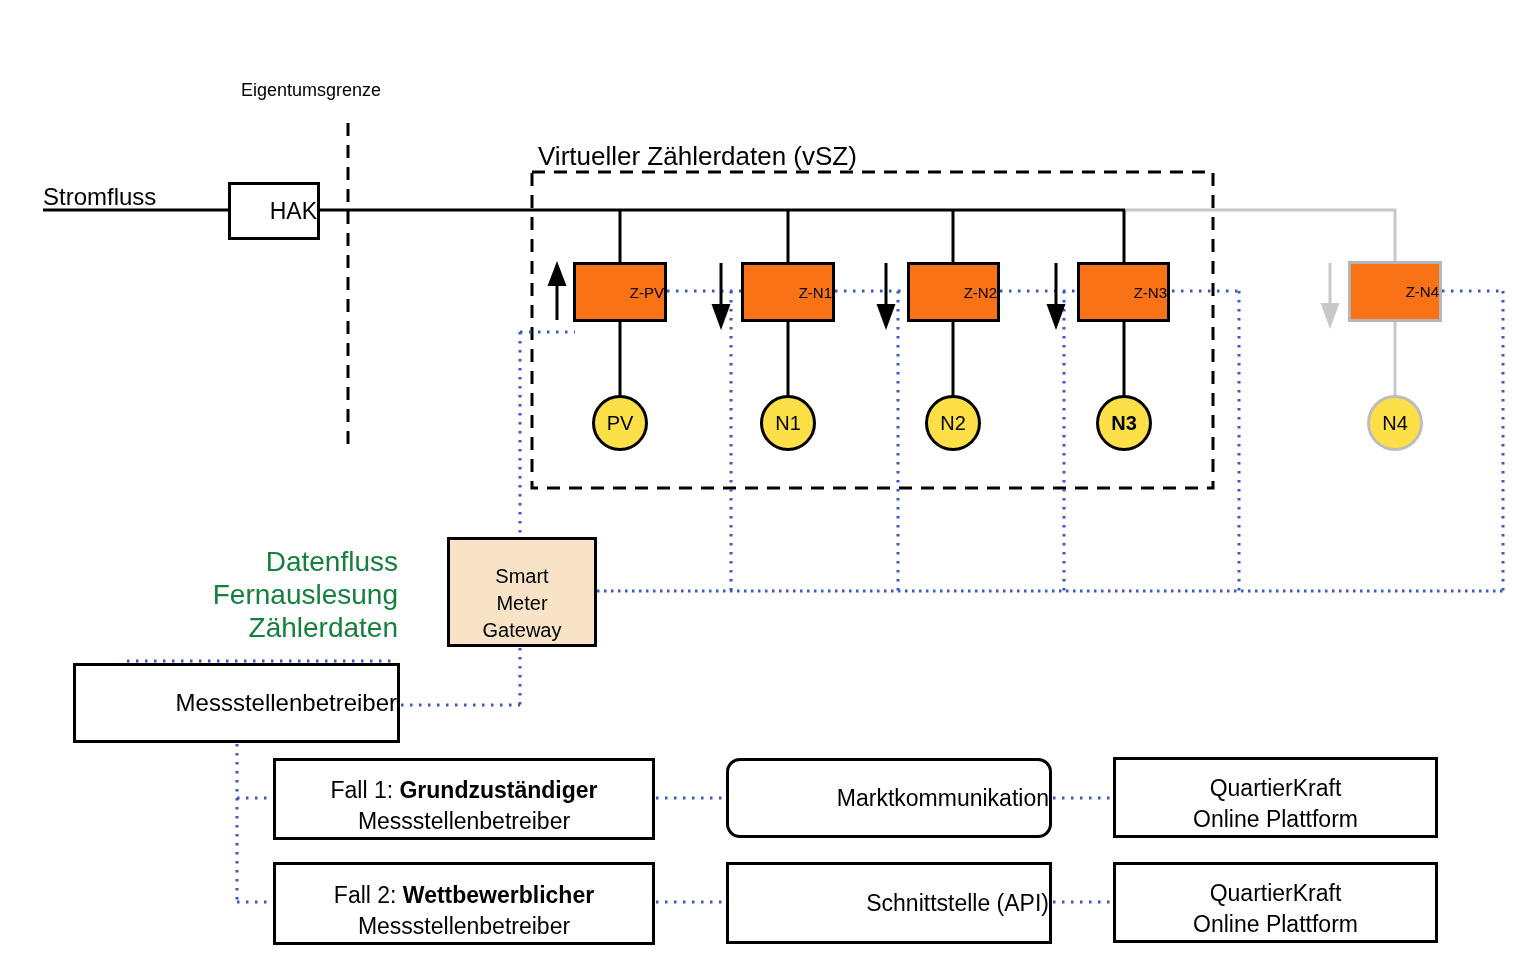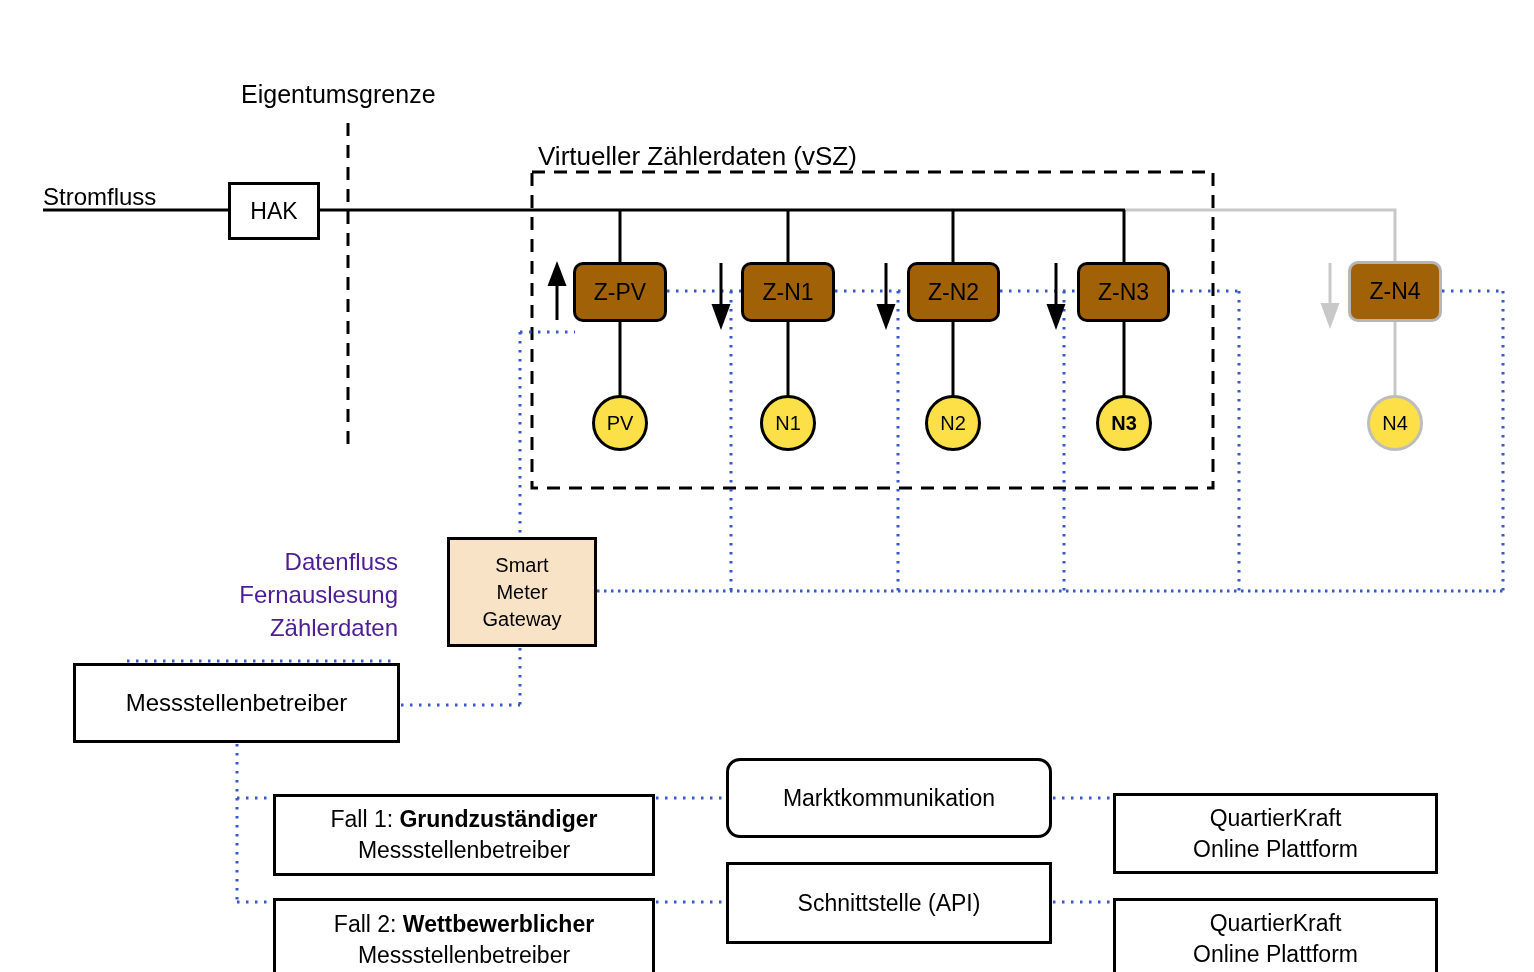--- a/index.html
+++ b/index.html
@@ -1,30 +1,30 @@
 <!DOCTYPE html>
 <html><head>
 <meta charset="utf-8">
 <style>
   html,body{margin:0;padding:0;background:#fff;}
   .stage{position:relative;width:1534px;height:972px;background:#fff;overflow:hidden;
          font-family:"Liberation Sans", sans-serif;color:#000;}
   .stage svg{position:absolute;left:0;top:0;z-index:0;}
   .lbl{position:absolute;z-index:2;white-space:nowrap;}
   .box{position:absolute;z-index:2;box-sizing:border-box;background:#fff;border:3px solid #000;
-       display:flex;align-items:center;justify-content:center;text-align:center;}
-  .meter{background:#a16207;font-size:23px;border-radius:10px;}
+       display:flex;align-items:center;justify-content:flex-end;text-align:center;}
+  .meter{background:#f97316;font-size:15px;}
   .meter.inactive{border-color:#B5B5B5;}
   .circle{position:absolute;z-index:2;box-sizing:border-box;width:56px;height:56px;border-radius:50%;
           border:3px solid #000;background:#fde047;display:flex;align-items:center;justify-content:center;
           font-size:20px;}
   .circle.inactive{border-color:#BDBDBD;}
-  .legend{position:absolute;z-index:2;text-align:right;color:#4c1d95;font-size:24px;line-height:33px;}
+  .legend{position:absolute;z-index:2;text-align:right;color:#15803d;font-size:28px;line-height:33px;}
   .gateway{background:#F8E3C6;font-size:20px;line-height:27px;flex-direction:column;}
-  .twoline{font-size:23px;line-height:31px;flex-direction:column;margin-top:36px;}
+  .twoline{font-size:23px;line-height:31px;flex-direction:column;}
   .oneline{font-size:23px;}
   .b{font-weight:bold;}
 </style>
 </head>
 <body>
 
 <div class="stage">
 
   <svg width="1534" height="972" viewBox="0 0 1534 972">
 
@@ -81,21 +81,21 @@
       <line x1="886" y1="263" x2="886" y2="306" stroke="#000" stroke-width="3"></line>
       <polygon points="886,330 876.5,304 895.5,304" fill="#000"></polygon>
       <line x1="1056" y1="263" x2="1056" y2="306" stroke="#000" stroke-width="3"></line>
       <polygon points="1056,330 1046.5,304 1065.5,304" fill="#000"></polygon>
       <line x1="1330" y1="263" x2="1330" y2="305" stroke="#C8C8C8" stroke-width="3"></line>
       <polygon points="1330,329 1320.5,303 1339.5,303" fill="#C8C8C8"></polygon>
     </g>
   </svg>
 
   <div class="lbl" style="left:43px;top:183px;font-size:24px;">Stromfluss</div>
-  <div class="lbl" style="left:241px;top:80px;font-size:25px;">Eigentumsgrenze</div>
+  <div class="lbl" style="left:241px;top:80px;font-size:18px;">Eigentumsgrenze</div>
   <div class="lbl" style="left:538px;top:141px;font-size:26px;">Virtueller Zählerdaten (vSZ)</div>
 
   <div class="box" style="left:228px;top:182px;width:92px;height:58px;font-size:23px;">
     <span>HAK</span>
   </div>
 
   <div class="box meter" style="left:573px;top:262px;width:94px;height:60px;">
     <span>Z-PV</span>
   </div>
   <div class="box meter" style="left:741px;top:262px;width:94px;height:60px;">

